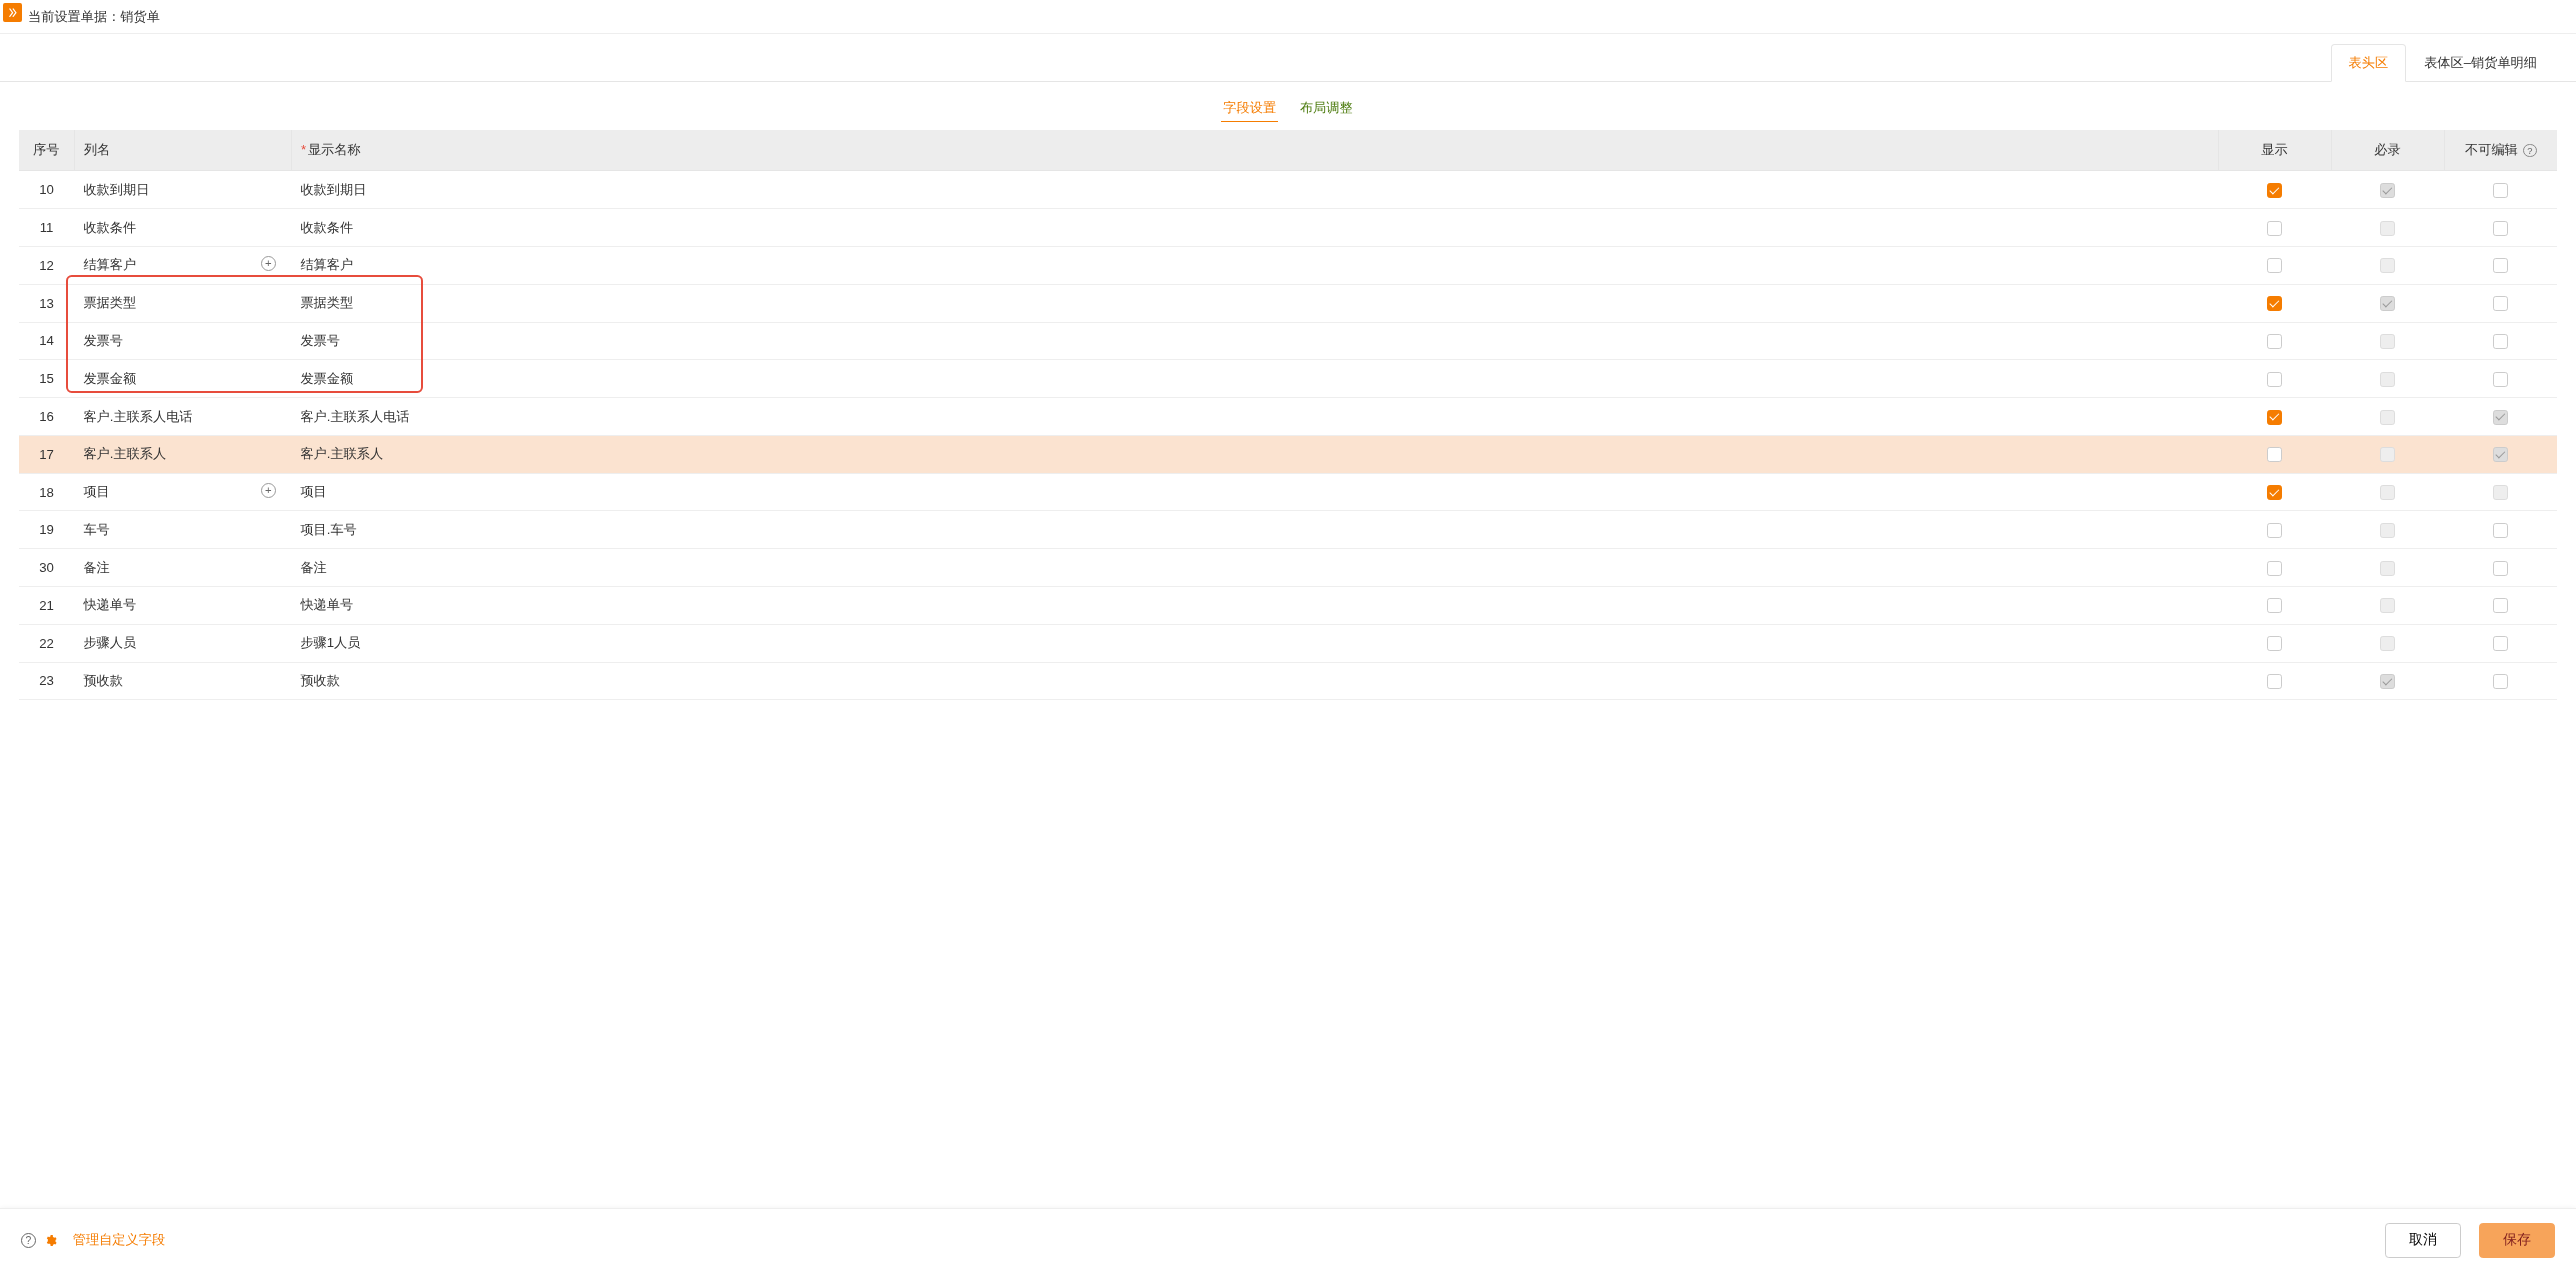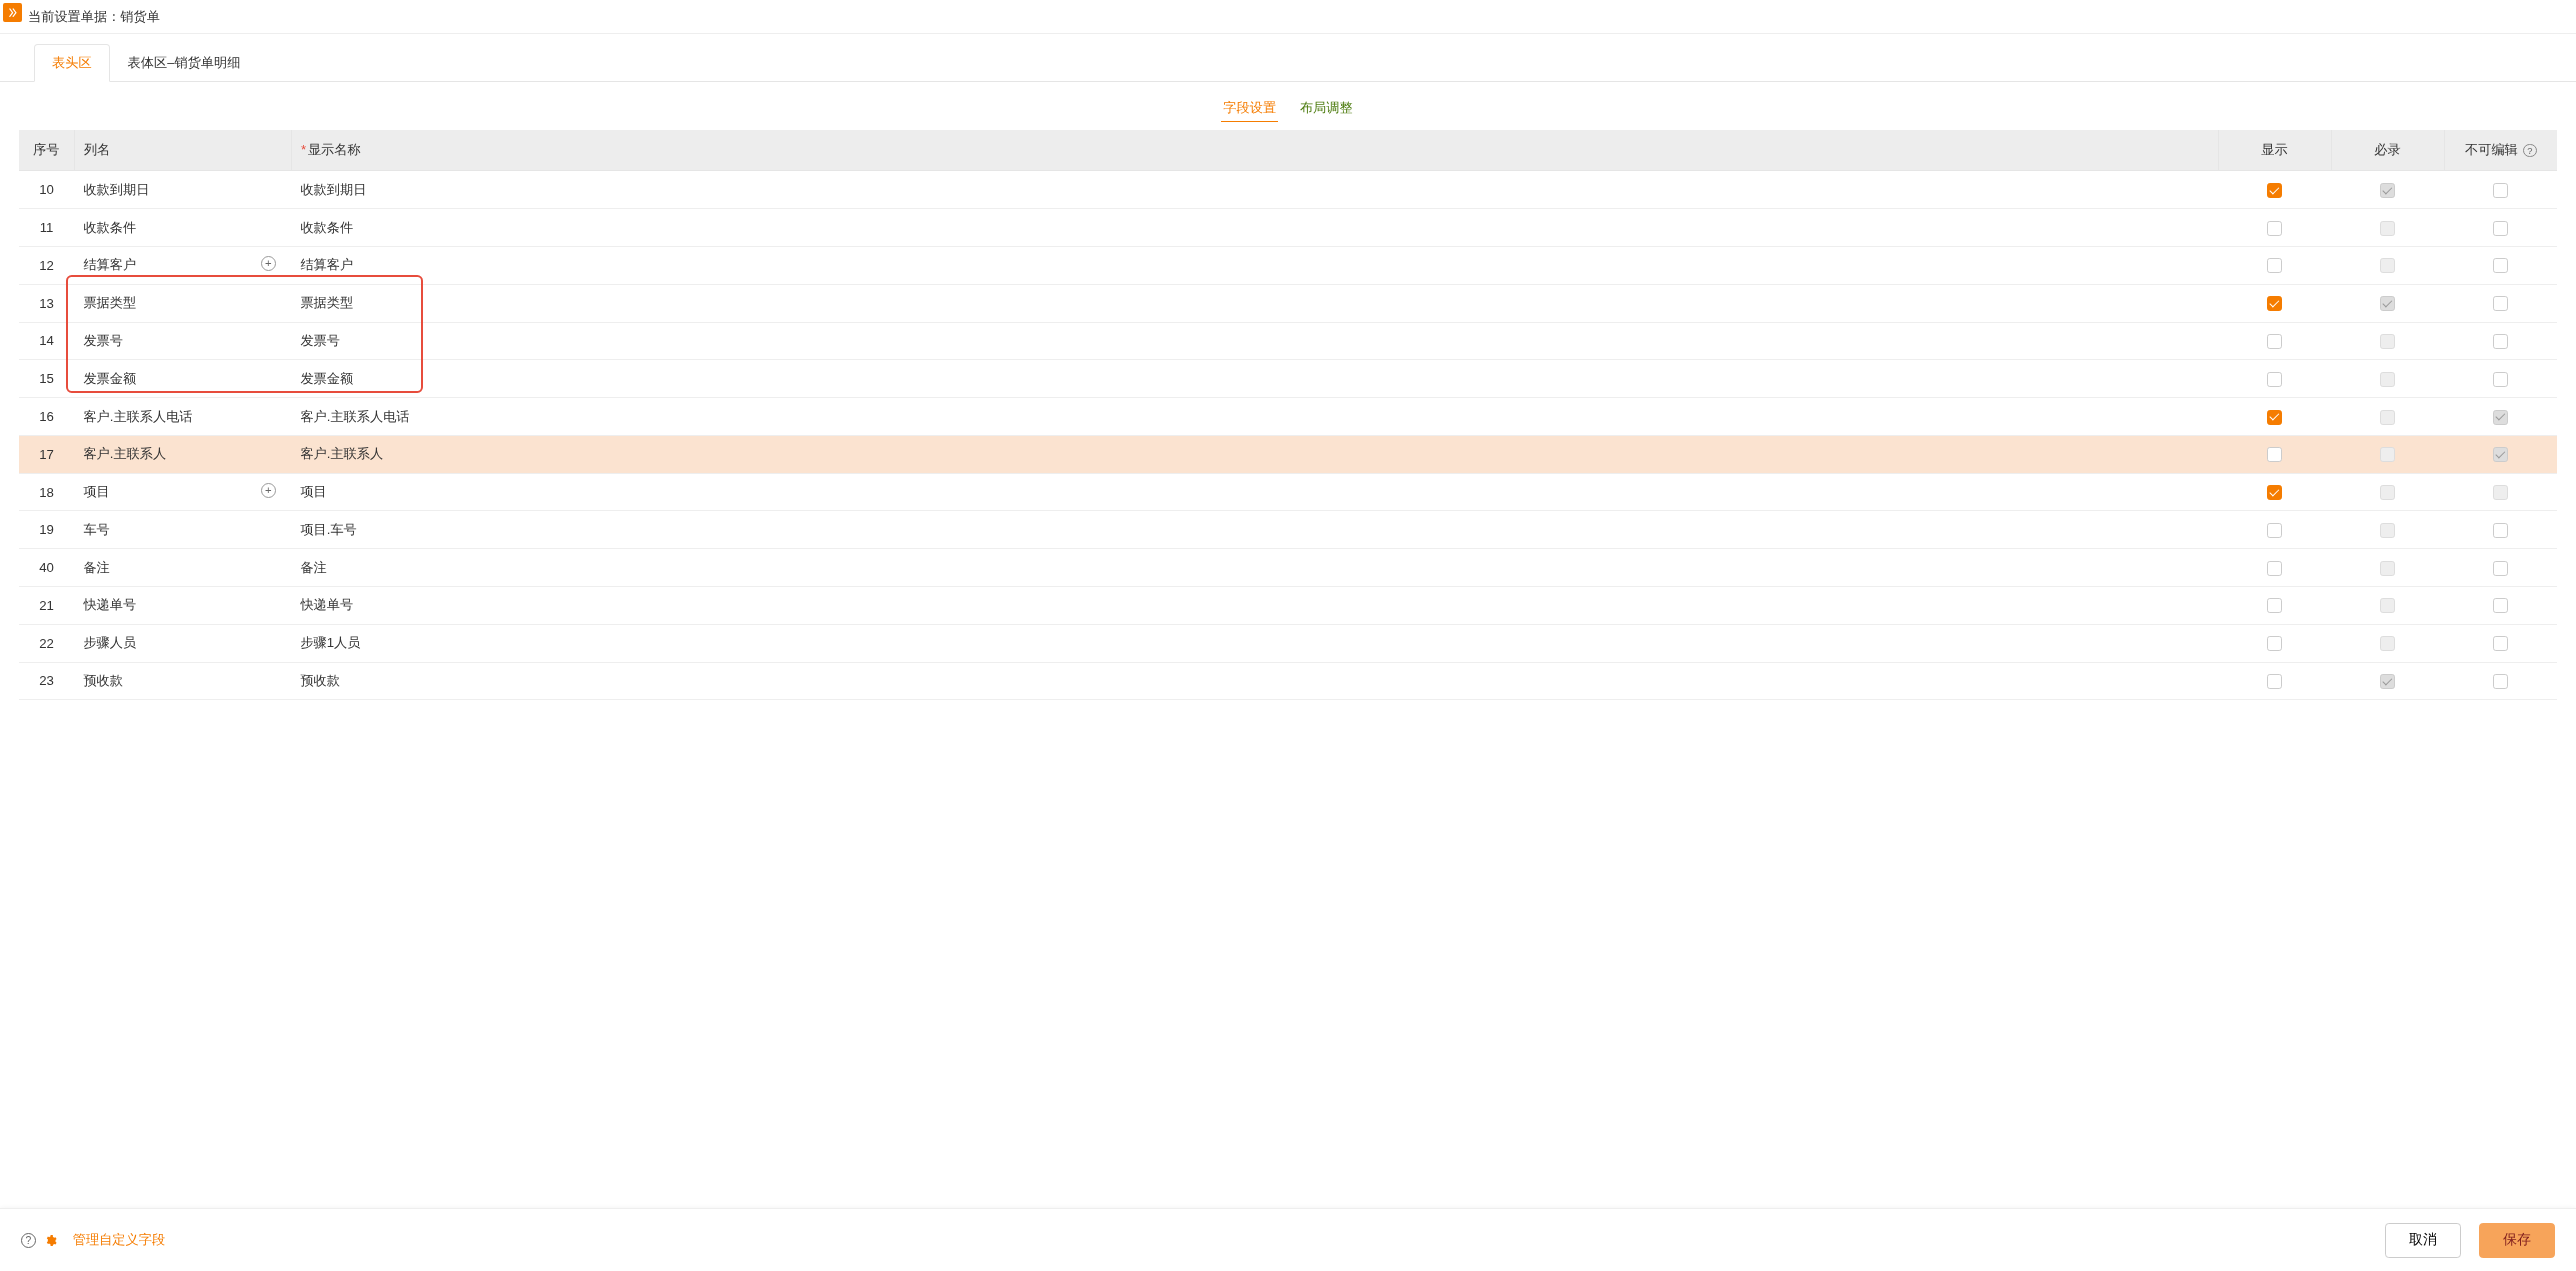--- a/index.html
+++ b/index.html
@@ -3,21 +3,21 @@
 <meta charset="utf-8">
 <style>
 * { box-sizing: border-box; margin: 0; padding: 0; }
 body { font-family: -apple-system, "PingFang SC", "Microsoft YaHei", sans-serif; font-size: 13.2px; color: #333; background: #fff; }
 
 .expand-btn { position: absolute; left: 2.8px; top: 2.8px; width: 19px; height: 19px; background: #f57c00; border-radius: 1.9px; display: flex; align-items: center; justify-content: center; cursor: pointer; }
 .expand-btn svg { width: 11.3px; height: 11.3px; fill: #fff; }
 
 .header-bar { padding: 7.6px 7.6px 7.6px 28px; font-size: 13.2px; color: #333; border-bottom: 0.9px solid #eee; }
 
-.tabs-main { display: flex; padding: 0 34px; margin-top: 9.4px; }
+.tabs-main { display: flex; padding: 0 21px; margin-top: 9.4px; justify-content: flex-end; }
 .tabs-main .tab { padding: 9.4px 17px; cursor: pointer; color: #333; border: 0.9px solid transparent; border-bottom: none; }
 .tabs-main .tab.active { color: #f57c00; border: 0.9px solid #e5e5e5; border-bottom: 0.9px solid #fff; border-radius: 3.8px 3.8px 0 0; position: relative; z-index: 2; background: #fff; }
 .tabs-main-line { border-bottom: 0.9px solid #e5e5e5; margin-top: -0.9px; }
 
 .sub-tabs { display: flex; justify-content: center; gap: 20px; padding: 13.2px 0 7.6px; }
 .sub-tabs .stab { padding: 3.8px 1.9px; cursor: pointer; color: #4d7c0f; }
 .sub-tabs .stab.active { color: #f57c00; border-bottom: 1.9px solid #f57c00; }
 
 .table-wrap { padding: 0 19px; }
 table { width: 100%; border-collapse: collapse; }
@@ -169,21 +169,21 @@
         </tr>
         <tr>
           <td class="col-seq center">19</td>
           <td class="col-name"><span>车号</span></td>
           <td>项目.车号</td>
           <td class="center"><span class="chk"></span></td>
           <td class="center"><span class="chk disabled"></span></td>
           <td class="center"><span class="chk"></span></td>
         </tr>
         <tr>
-          <td class="col-seq center">40</td>
+          <td class="col-seq center">30</td>
           <td class="col-name"><span>备注</span></td>
           <td>备注</td>
           <td class="center"><span class="chk"></span></td>
           <td class="center"><span class="chk disabled"></span></td>
           <td class="center"><span class="chk"></span></td>
         </tr>
         <tr>
           <td class="col-seq center">21</td>
           <td class="col-name"><span>快递单号</span></td>
           <td>快递单号</td>

